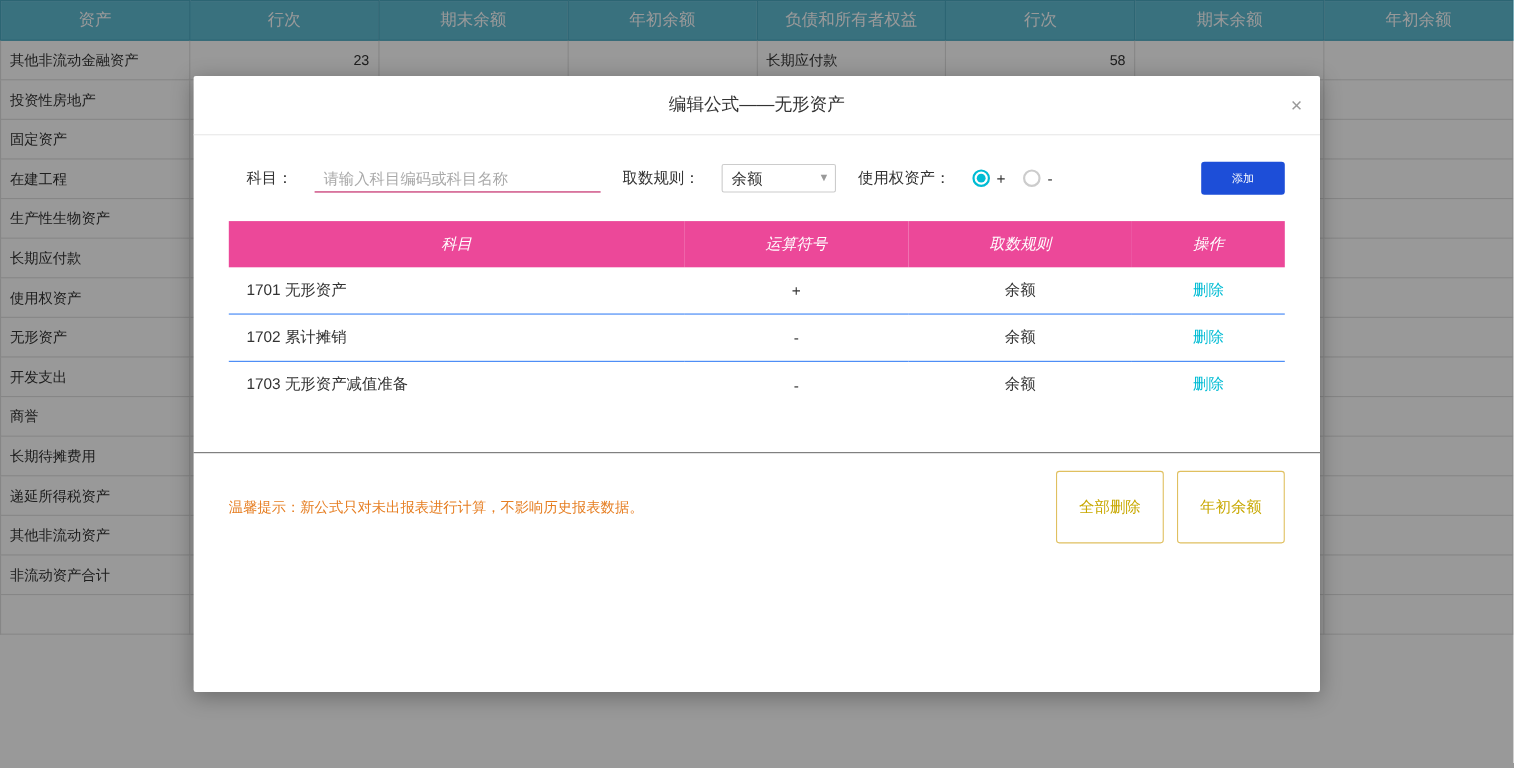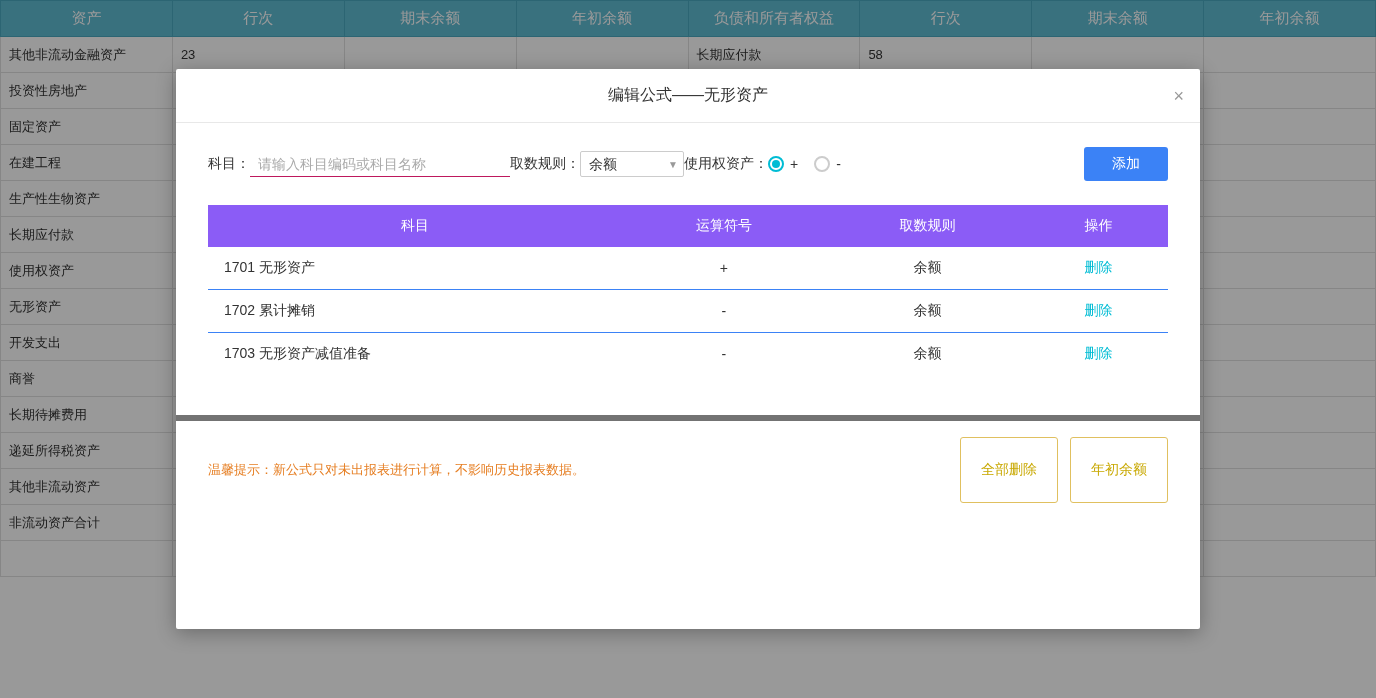--- a/index.html
+++ b/index.html
@@ -37,21 +37,21 @@
     }
 
     .bg-table td {
       border: 1px solid #e0e0e0;
       padding: 6px 8px;
       color: #333;
       font-size: 13px;
       height: 36px;
     }
 
-    .bg-table td.center { text-align: left; margin-left: 12px; }
+    .bg-table td.center { text-align: right; margin-left: 12px; }
 
     
     .overlay {
       position: absolute;
       top: 0; left: 0; right: 0; bottom: 0;
       background: rgba(0,0,0,0.4);
       display: flex;
       align-items: center;
       justify-content: center;
     }
@@ -96,21 +96,23 @@
     }
 
     .modal-body {
       padding: 24px 32px;
     }
 
     
     .form-row {
       display: flex;
       align-items: center;
+      gap: 20px;
       margin-bottom: 24px;
+      margin-left: 16px;
     }
 
     .form-label {
       color: #333;
       white-space: nowrap;
     }
 
     .form-input {
       border: none;
       border-bottom: 1px solid #be185d;
@@ -184,39 +186,40 @@
       content: '';
       width: 8px;
       height: 8px;
       border-radius: 50%;
       background: #00bcd4;
     }
 
     .radio-label { color: #333; }
 
     .btn-add {
-      background: #3b82f6;
+      background: #1d4ed8;
       color: #fff;
       border: none;
       border-radius: 3px;
       padding: 8px 28px;
-      font-size: 14px;
+      font-size: 10px;
       cursor: pointer;
       margin-left: auto;
       text-align: right;
     }
 
     
     .data-table {
       width: 100%;
       border-collapse: collapse;
     }
 
     .data-table thead tr {
-      background: #8b5cf6;
+      background: #ec4899;
+      font-style: italic;
     }
 
     .data-table thead th {
       color: #fff;
       text-align: center;
       padding: 12px 16px;
       font-weight: normal;
       font-size: 14px;
     }
 
@@ -241,21 +244,21 @@
       cursor: pointer;
       text-decoration: none;
     }
 
     
     .modal-footer {
       padding: 16px 32px;
       display: flex;
       align-items: center;
       justify-content: space-between;
-      border-top: 6px solid #737373;
+      border-top: 1px solid #737373;
       margin-top: 16px;
     }
 
     .tip-text {
       color: #e67e22;
       font-size: 13px;
     }
 
     .footer-btns {
       display: flex;

